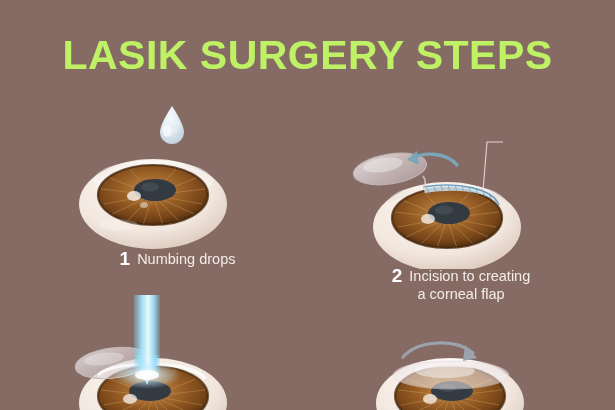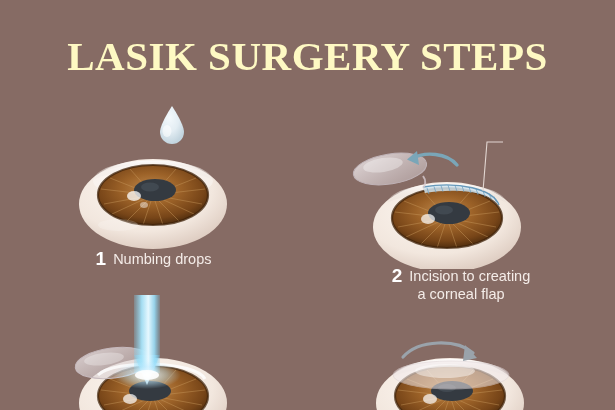--- a/index.html
+++ b/index.html
@@ -19,25 +19,25 @@
     height: 410px;
     background: #866b64;
     overflow: hidden;
   }
   #title {
     position: absolute;
     top: 32px;
     left: 0;
     width: 615px;
     text-align: center;
-    color: #fef9c3;
+    color: #bef264;
     font-size: 41px;
     font-weight: bold;
     letter-spacing: 0.5px;
-    font-family: Liberation Serif, serif;
+    font-family: Liberation Sans, sans-serif;
     white-space: nowrap;
   }
   .step {
     position: absolute;
   }
   #step1 { left: 0px;   top: 92px;  width: 307px; height: 200px; }
   #step2 { left: 307px; top: 109px;  width: 308px; height: 215px; }
   #step3 { left: 0px;   top: 295px; width: 307px; height: 115px; }
   #step4 { left: 307px; top: 295px; width: 308px; height: 115px; }
 
@@ -49,21 +49,21 @@
   .caption {
     position: absolute;
     left: 0;
     width: 100%;
     text-align: center;
     color: #f4ece8;
     font-size: 14.5px;
     line-height: 18px;
     font-family: "Liberation Sans", sans-serif;
   }
-  #cap1 { top: 158px; }
+  #cap1 { top: 158px; padding-left: 24px; }
   #cap2 { top: 158px; }
   .stepnum {
     font-size: 19px;
     font-weight: bold;
     color: #ffffff;
     margin-right: 7px;
     vertical-align: -1px;
     letter-spacing: 0;
   }
   .captext {

